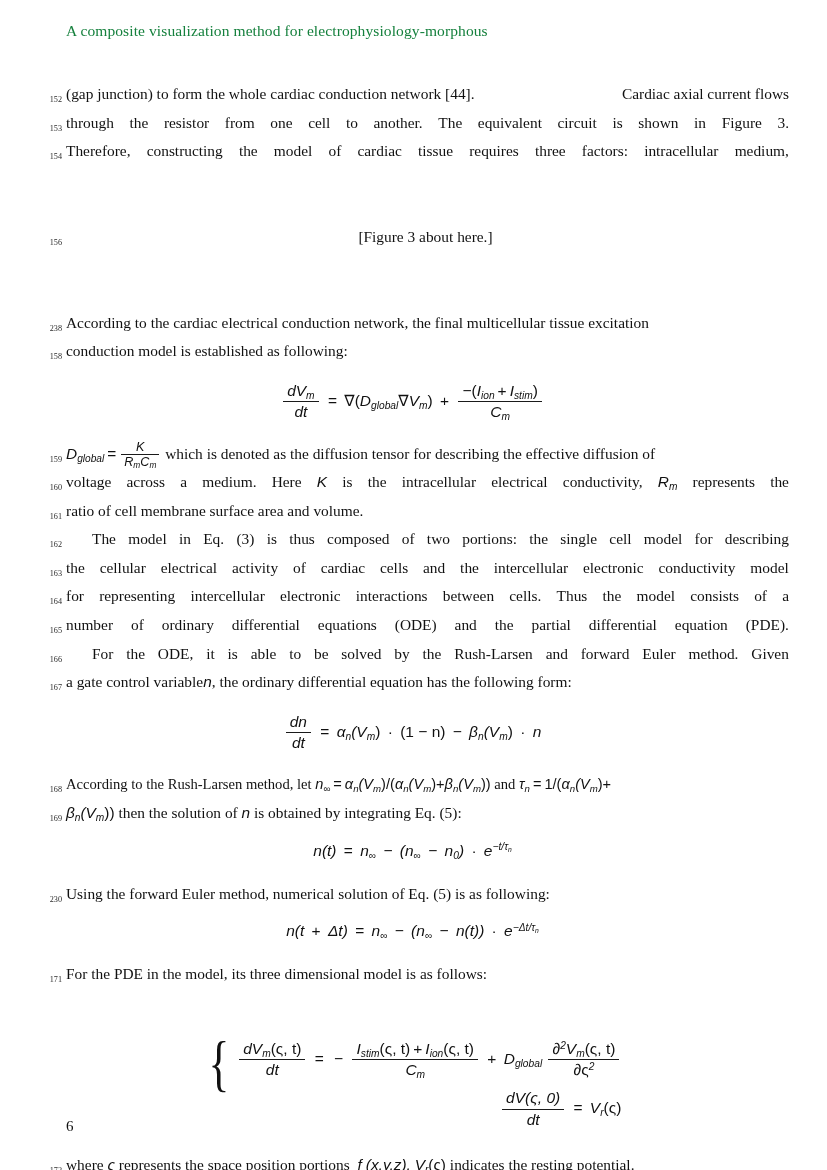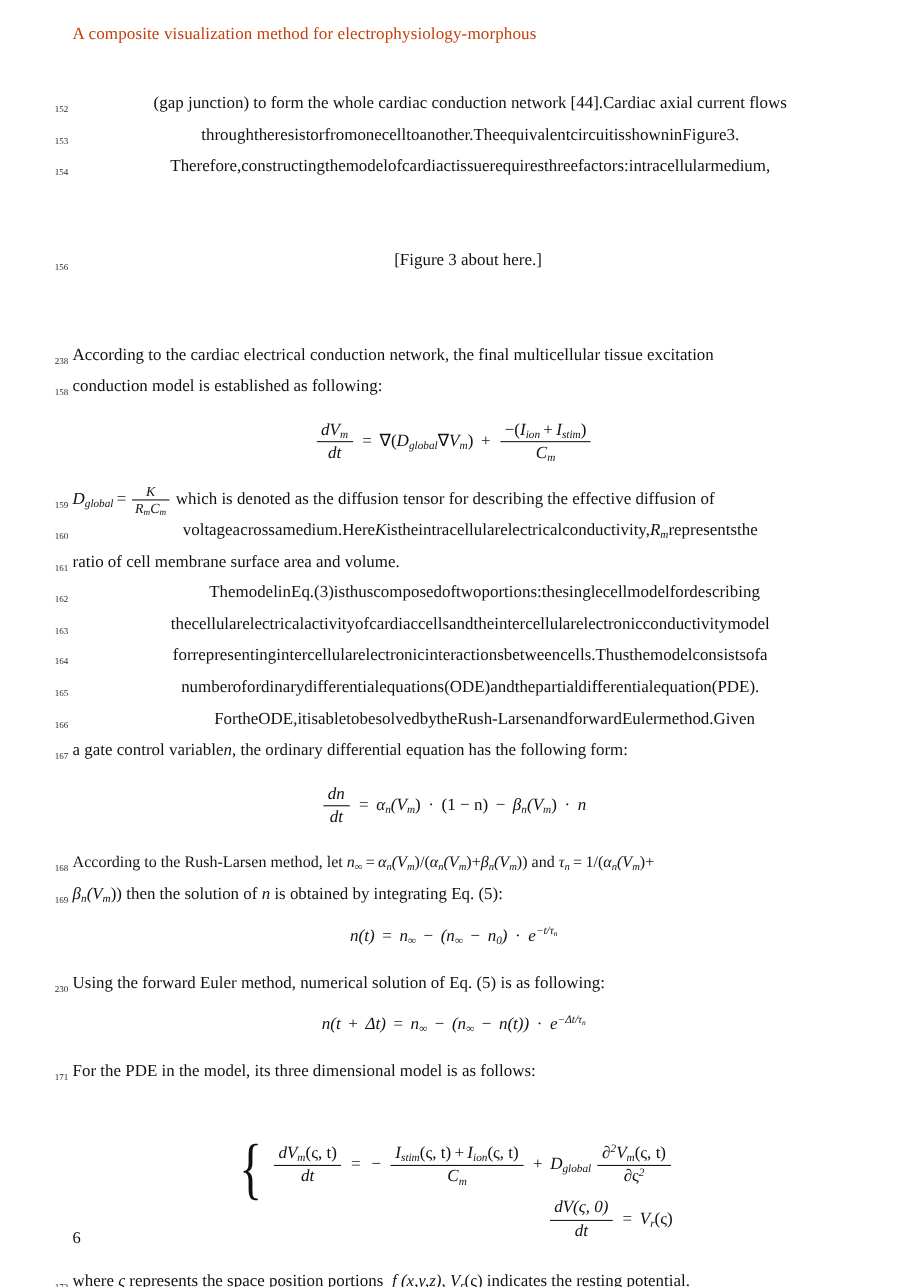--- a/index.html
+++ b/index.html
@@ -18,21 +18,21 @@
     background: #ffffff;
     overflow: hidden;
     box-sizing: border-box;
   }
   .running-head {
     position: absolute;
     left: 66px;
     top: 22px;
     font-size: 15.5px;
     letter-spacing: 0.1px;
-    color: #c2410c;
+    color: #15803d;
     white-space: nowrap;
   }
   .body-col {
     position: absolute;
     left: 40px;
     top: 80px;
     width: 745px;
   }
   
   .tline {
@@ -61,31 +61,31 @@
     right: 0;
   }
   .tline .txt.center {
     text-align: center;
     left: 26px;
     right: 0;
   }
   
   .just {
     display: flex;
-    justify-content: center;
+    justify-content: space-between;
     width: 723px;
   }
   .just.noj {
     justify-content: flex-start;
   }
   .just > span { white-space: pre; }
   .blank { height: 28.6px; }
   
   .math {
-    font-family: Liberation Serif, serif;
+    font-family: Liberation Sans, sans-serif;
     font-style: italic;
   }
   .up { font-style: normal; }
   .eq-block {
     position: relative;
     width: 745px;
     text-align: center;
     font-size: 15.5px;
   }
   .frac {

